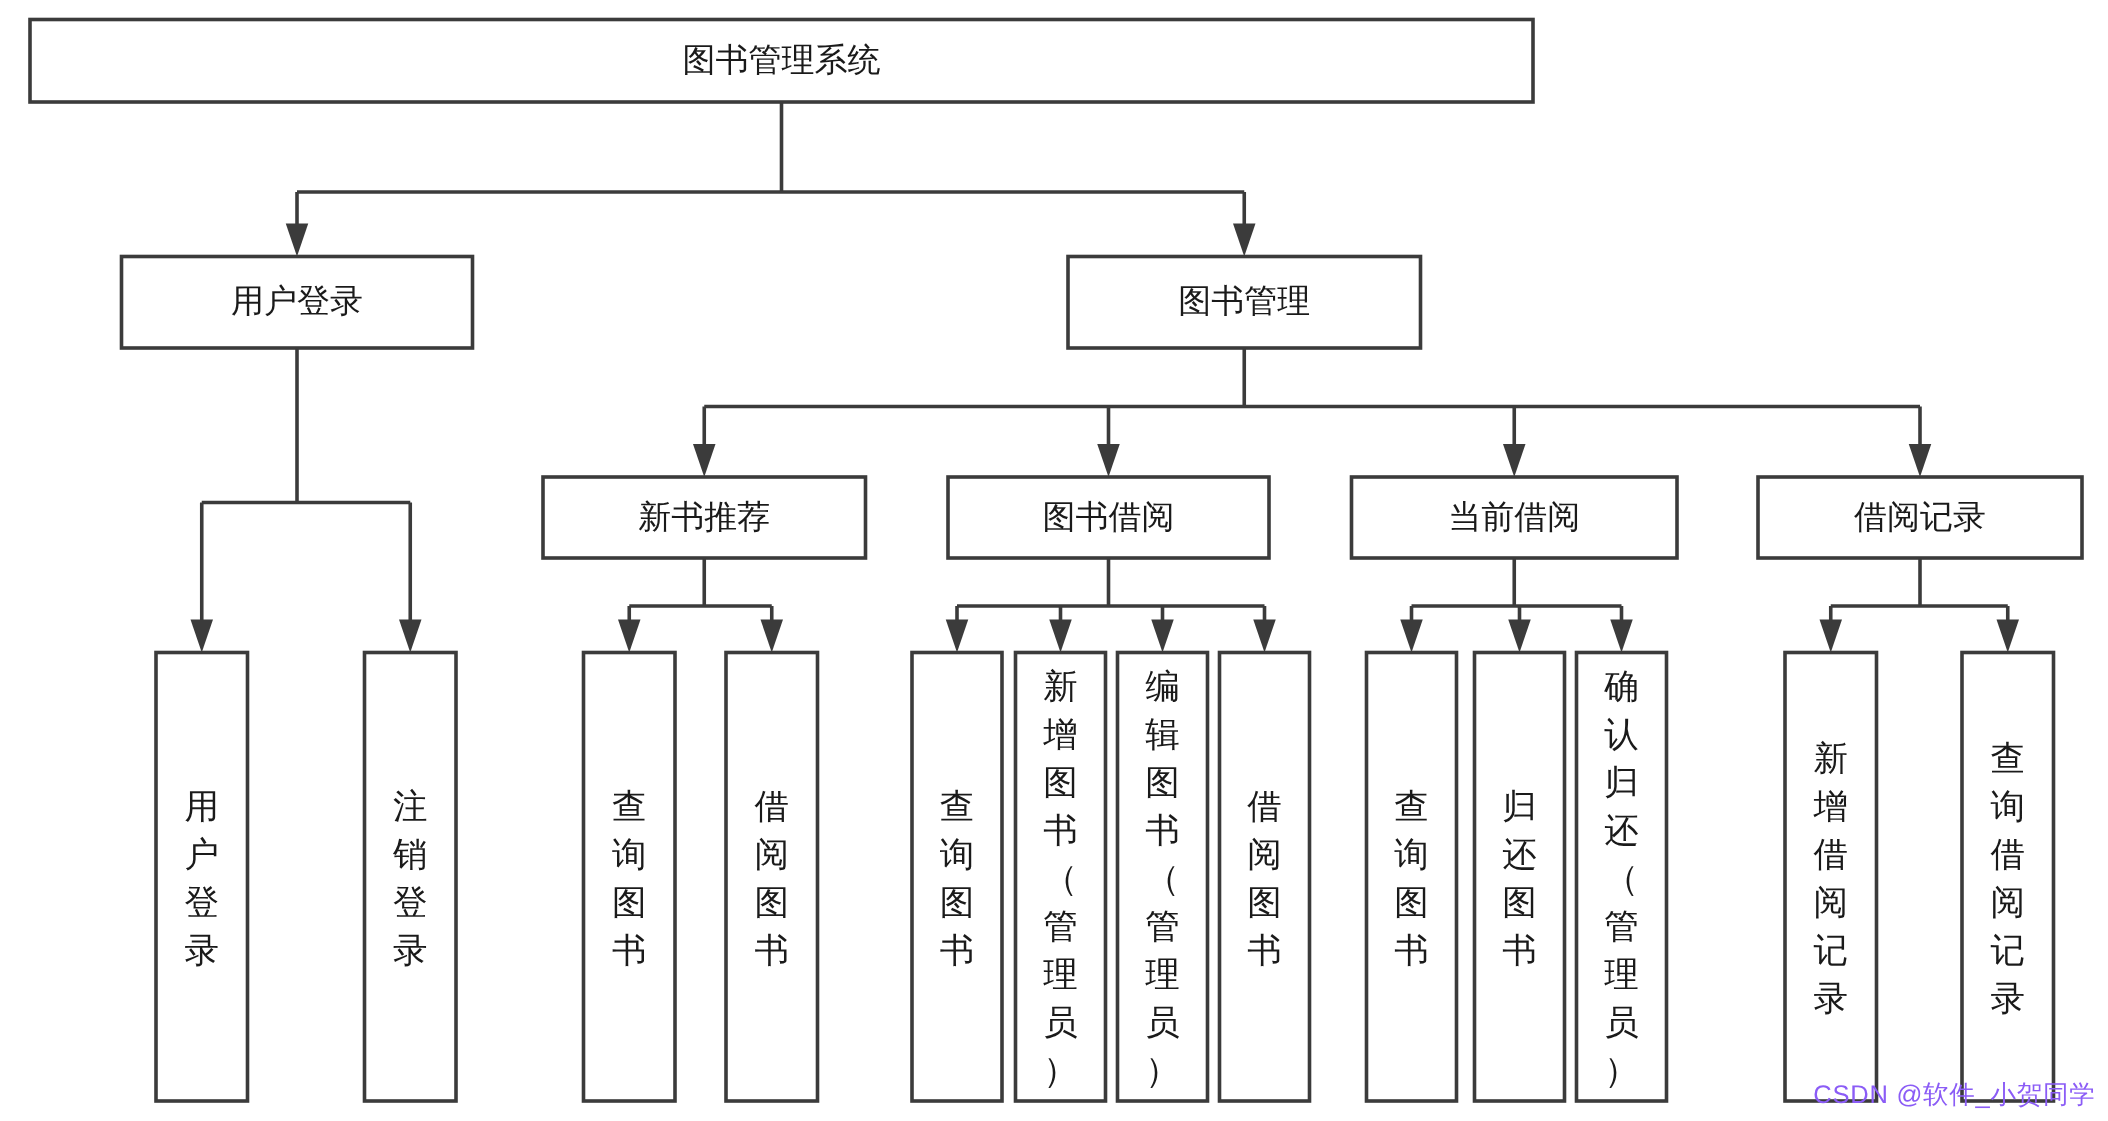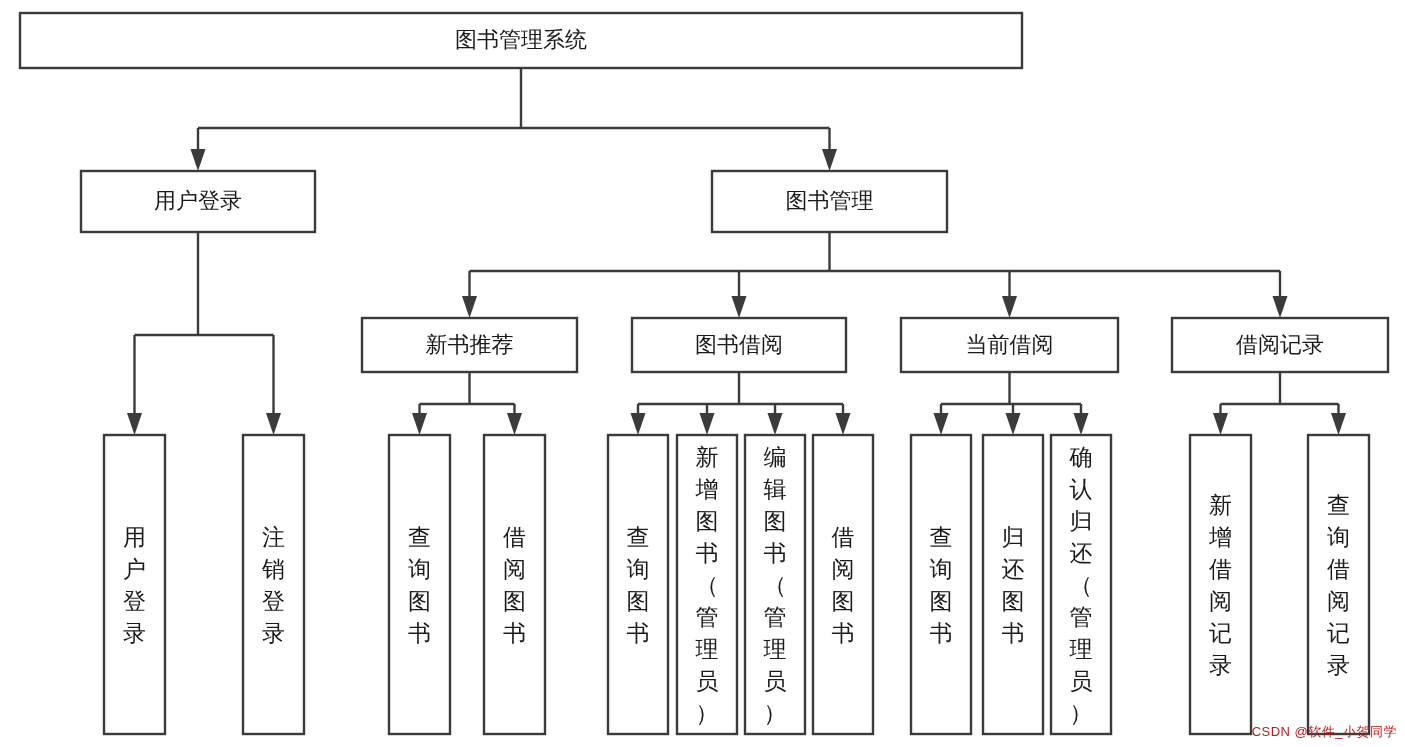--- a/index.html
+++ b/index.html
@@ -44,22 +44,22 @@
   }
   .arrow-head {
     fill: #3b3b3b;
     stroke: none;
   }
   .watermark {
     position: absolute;
     right: 8px;
     bottom: 6px;
     font-family: "Liberation Sans", "DejaVu Sans", sans-serif;
-    font-size: 13px;
-    color: #b91c1c;
+    font-size: 17px;
+    color: #8b5cf6;
     letter-spacing: 0.5px;
     white-space: nowrap;
     pointer-events: none;
   }
 </style>
 </head>
 <body>
 
 <svg id="diagram" viewBox="0 0 1405 747">
     <g>

